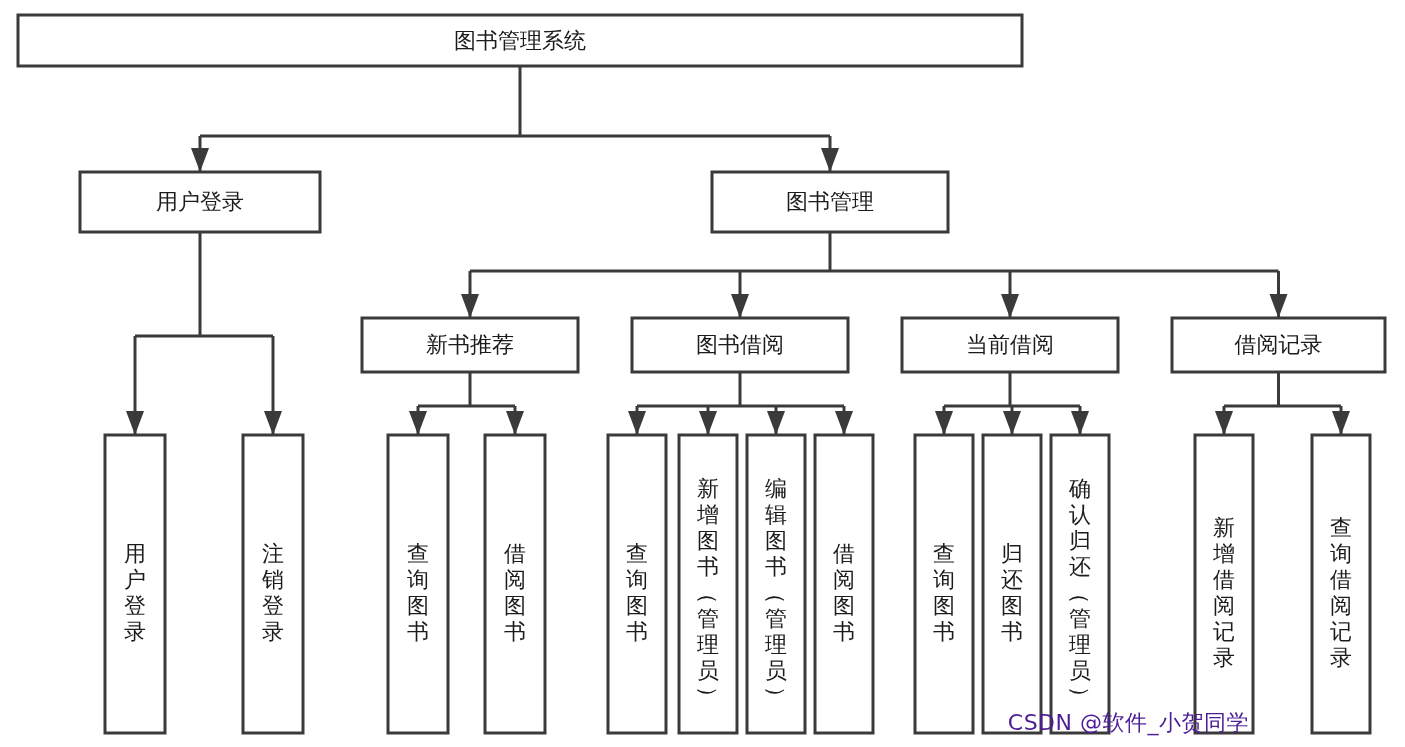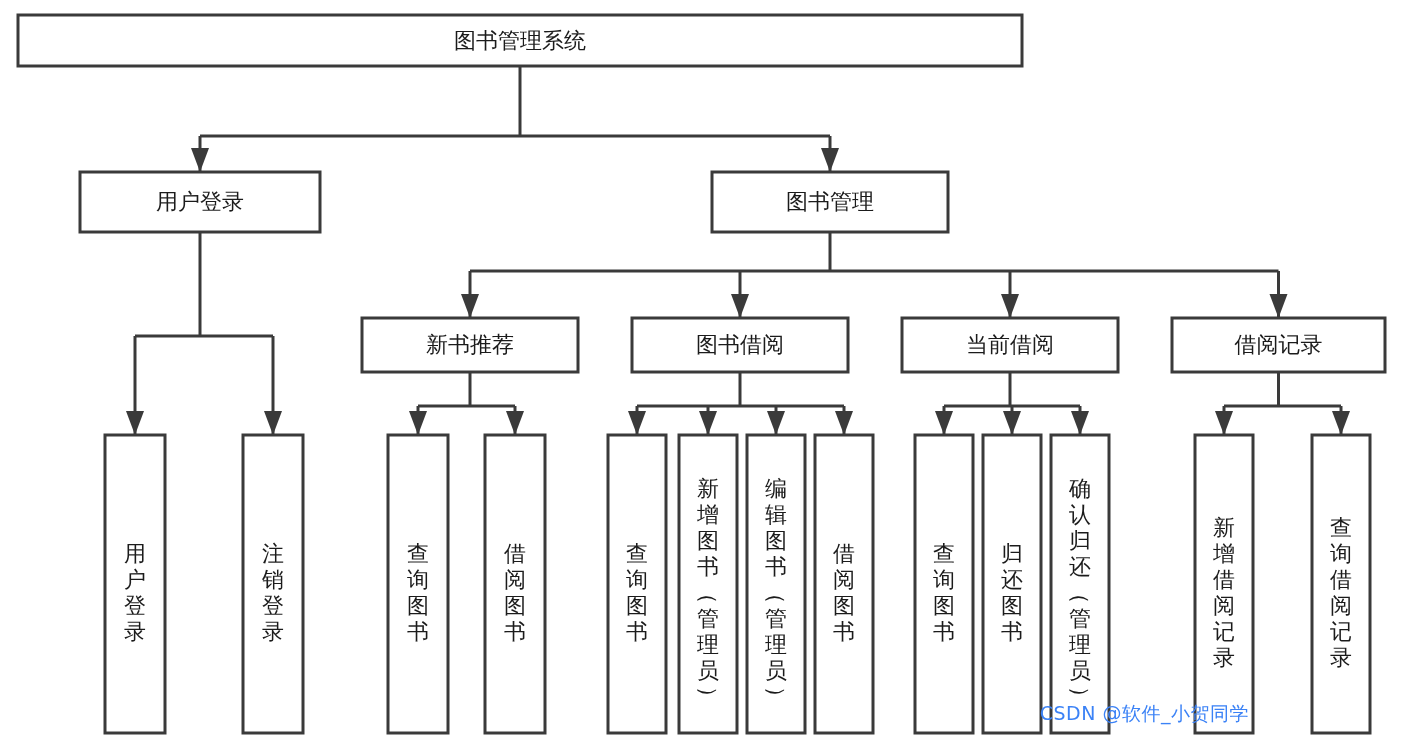--- a/index.html
+++ b/index.html
@@ -17,23 +17,23 @@
     font-family:"DejaVu Sans","Liberation Sans",sans-serif;
     fill:#1b1b1b;font-size:22px;
     dominant-baseline:middle;text-anchor:middle;
   }
   .node-label-v{
     font-family:"DejaVu Sans","Liberation Sans",sans-serif;
     fill:#1b1b1b;font-size:22px;
     text-anchor:middle;
   }
   .watermark{
-    position:absolute;right:8px;bottom:20px;
-    font-family:"DejaVu Sans","Liberation Sans",sans-serif;
-    font-size:19px;color:#3b82f6;white-space:nowrap;letter-spacing:0.5px;
+    position:absolute;right:8px;bottom:9px;
+    font-family:"DejaVu Sans","Liberation Sans",sans-serif;
+    font-size:22px;color:#4c1d95;white-space:nowrap;letter-spacing:0.5px;
   }
 </style>
 </head>
 <body>
 
 <div id="stage">
   <svg id="chart" viewBox="0 0 1405 747">
     <g id="links-layer">
         <line x1="520" y1="66" x2="520" y2="136" class="link"></line>
         <line x1="200" y1="136" x2="830" y2="136" class="link"></line>

